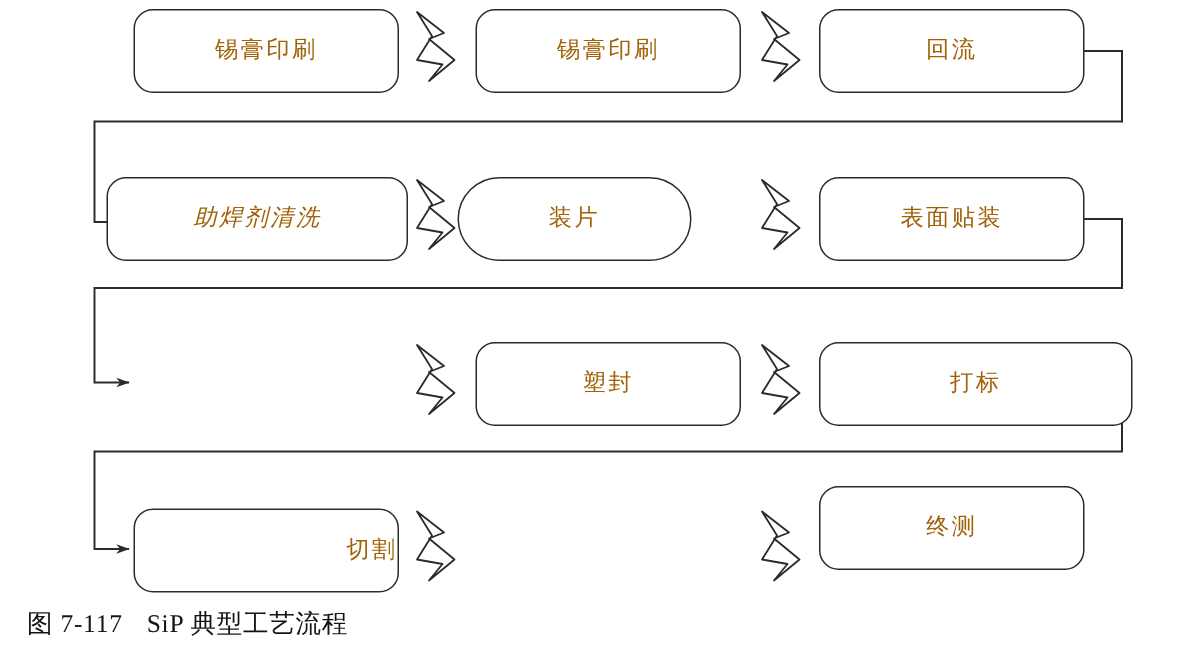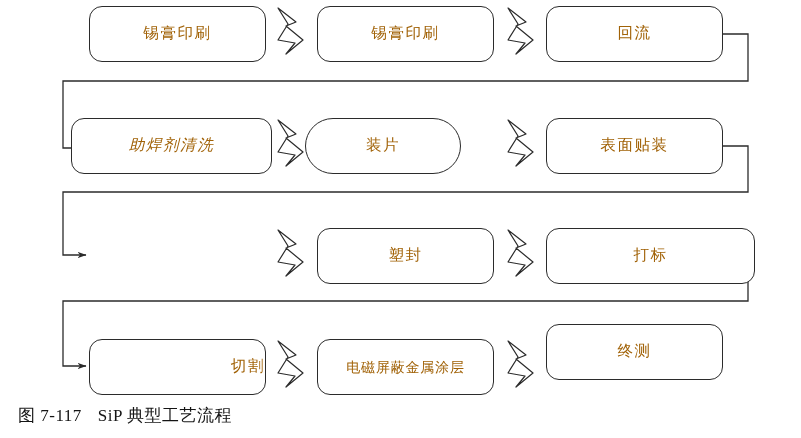--- a/index.html
+++ b/index.html
@@ -142,23 +142,20 @@
   <div class="node" style="left:317px; top:228px; width:177px; height:56px;align-items:center;">
     <span class="node-label">塑封</span>
   </div>
   <div class="node" style="left:546px; top:228px; width:209px; height:56px;">
     <span class="node-label">打标</span>
   </div>
 
   <div class="node" style="left:89px; top:339px; width:177px; height:56px;justify-content:flex-end;">
     <span class="node-label">切割</span>
   </div>
-  <div class="node" style="left:317px; top:339px; width:177px; height:56px;">
-    <span class="node-label compact">电磁屏蔽金属涂层</span>
-  </div>
   <div class="node" style="left:546px; top:324px; width:177px; height:56px;">
     <span class="node-label">终测</span>
   </div>
 
   <div class="caption">
     <span>图 7-117</span><span class="cap-gap"></span><span>SiP 典型工艺流程</span>
   </div>
 
 </div>
 

